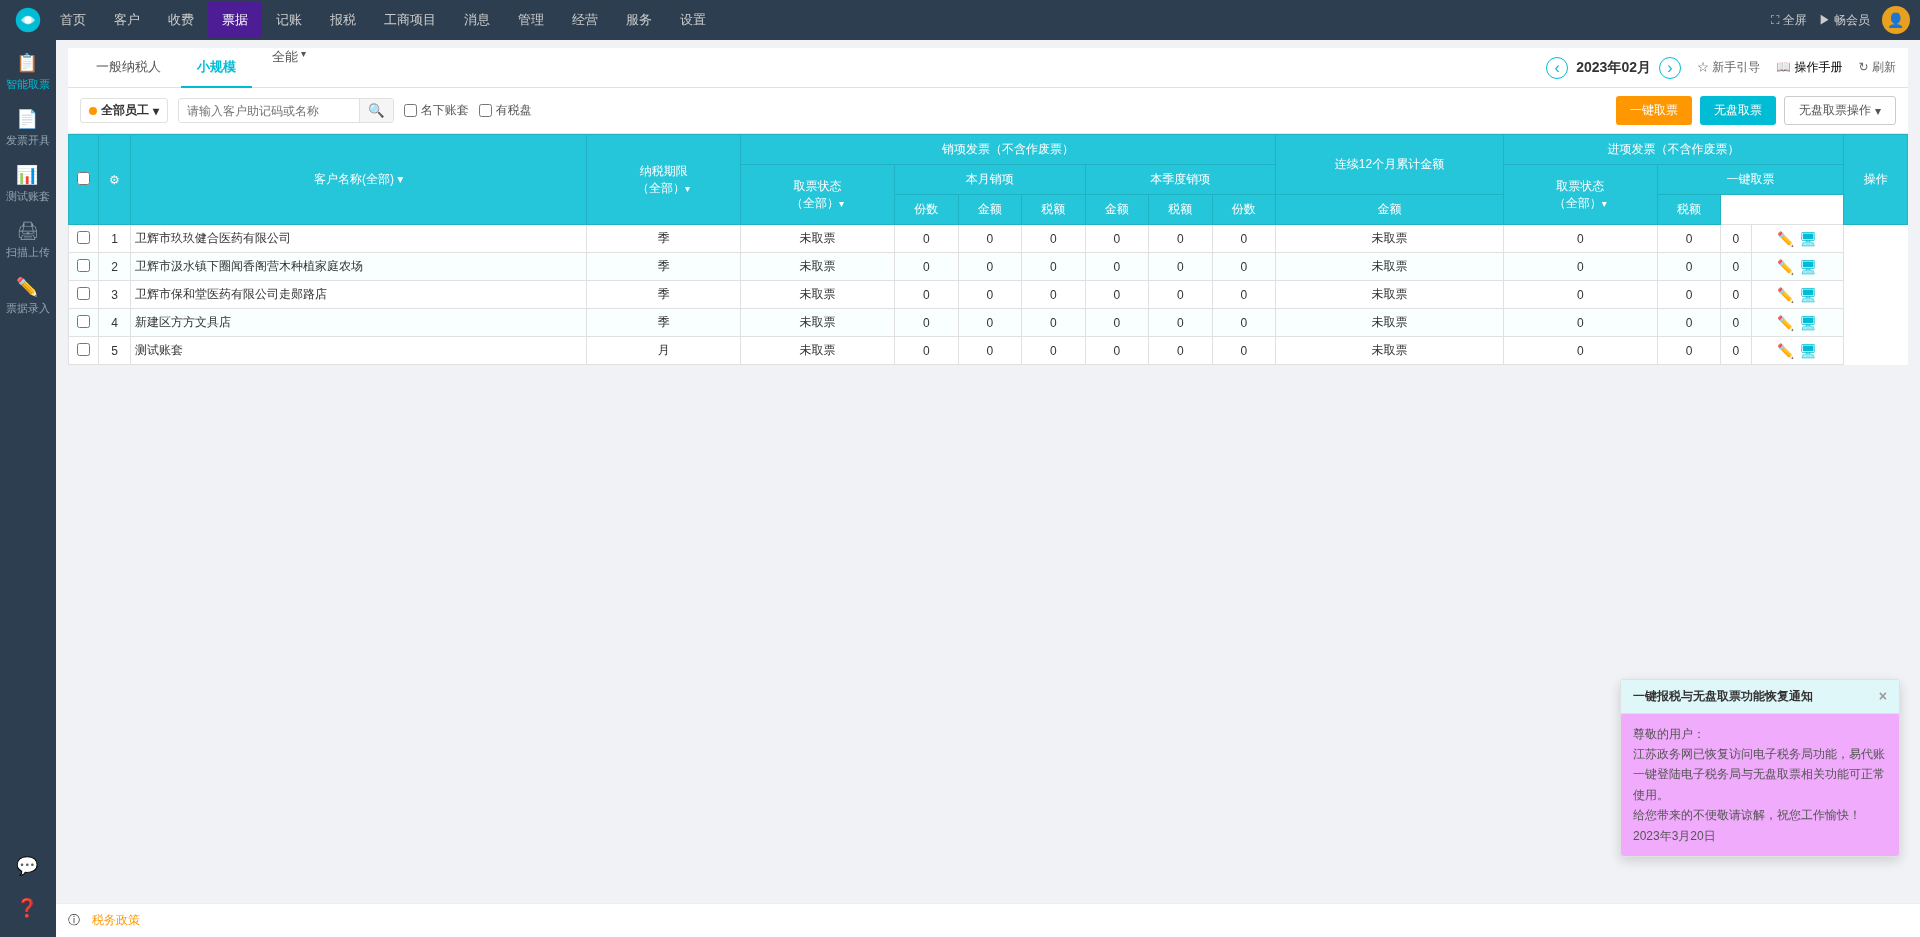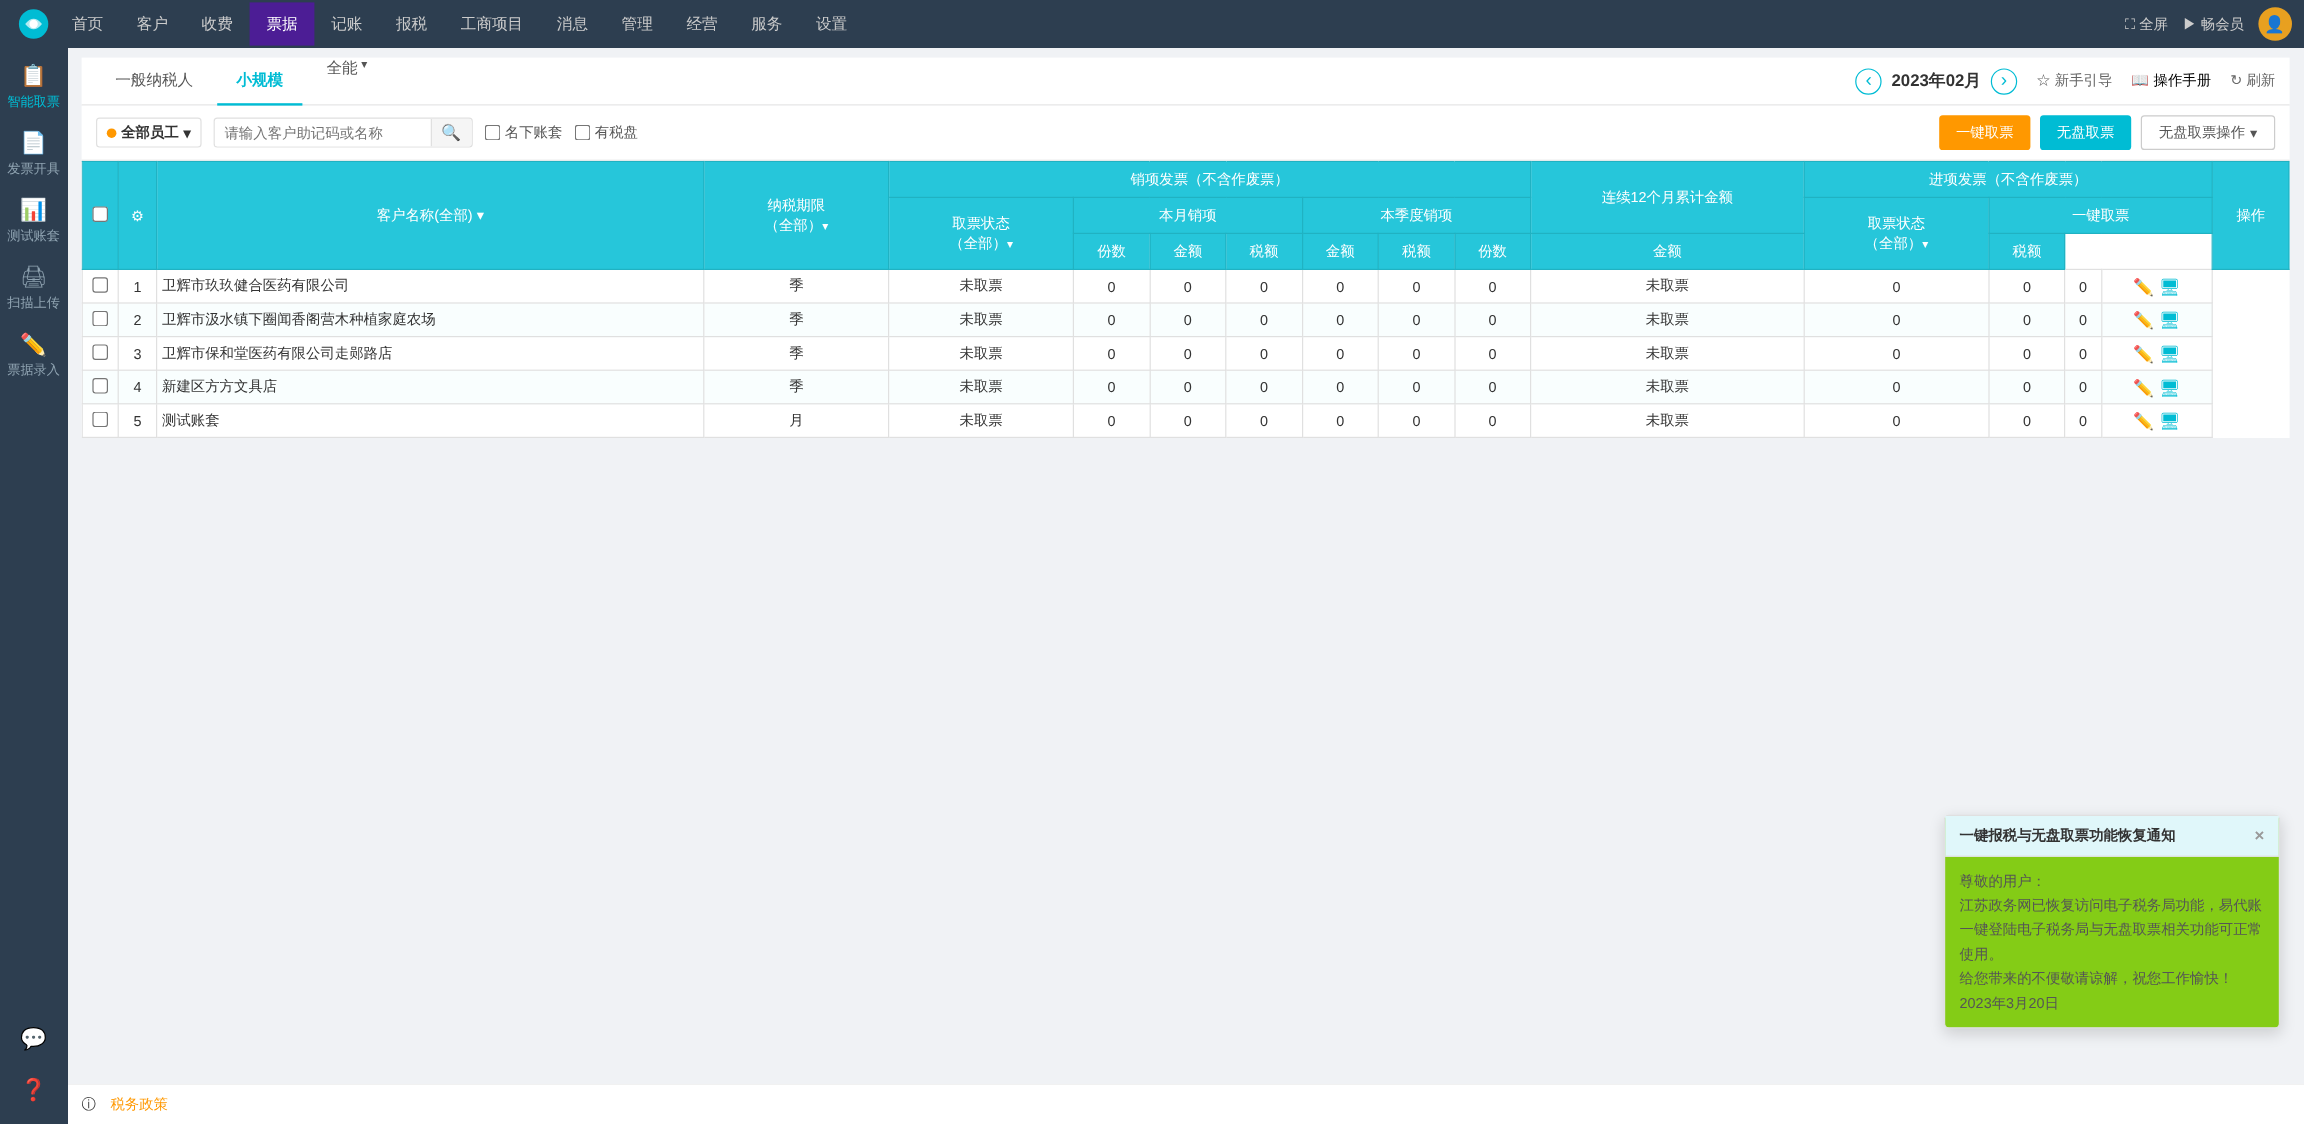--- a/index.html
+++ b/index.html
@@ -75,21 +75,21 @@
     td.left-align { text-align: left; }
     .action-icons { display: flex; gap: 4px; justify-content: center; }
     .action-icon { color: #00bcd4; cursor: pointer; font-size: 14px; }
 
     
     .gear-col { width: 32px; }
 
     
     .notification-popup {
       position: fixed; bottom: 80px; right: 20px; width: 280px;
-      background: #84cc16; border: 1px solid #e0e0e0; border-radius: 4px;
+      background: #f0abfc; border: 1px solid #e0e0e0; border-radius: 4px;
       box-shadow: 0 4px 12px rgba(0,0,0,0.15); z-index: 200; font-size: 12px;
     }
     .notification-header {
       background: #e0f7fa; padding: 8px 12px; display: flex; align-items: center;
       justify-content: space-between; border-bottom: 1px solid #e0e0e0; font-weight: bold; font-size: 12px;
     }
     .notification-body { padding: 10px 12px; line-height: 1.7; color: #555; font-size: 12px; max-height: 180px; overflow-y: auto; }
     .notification-close { cursor: pointer; color: #999; font-size: 14px; }
 
     

